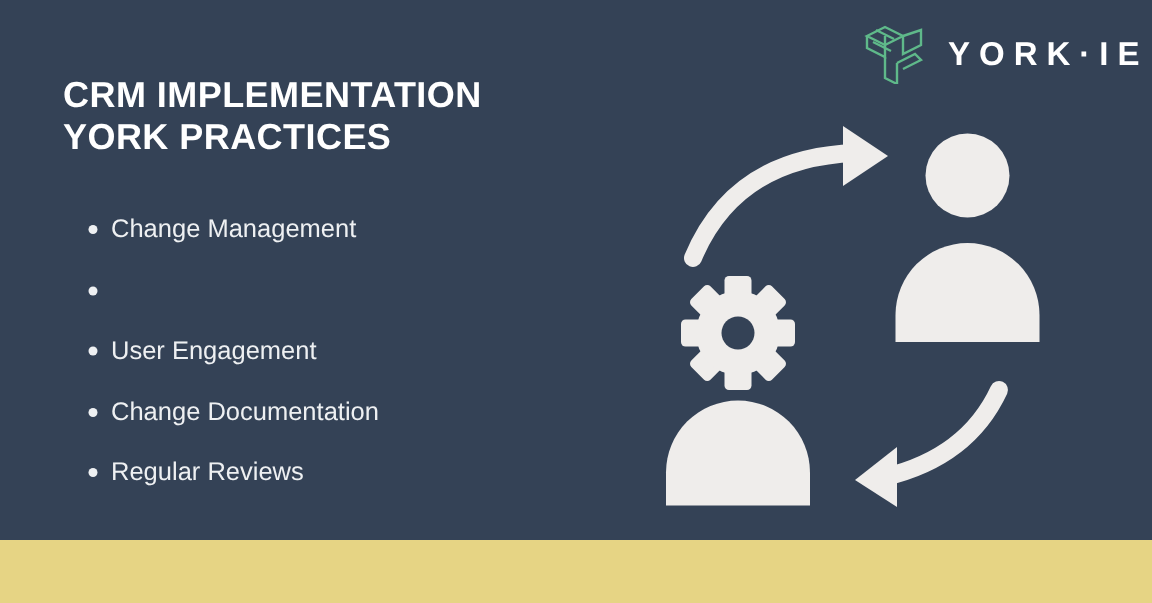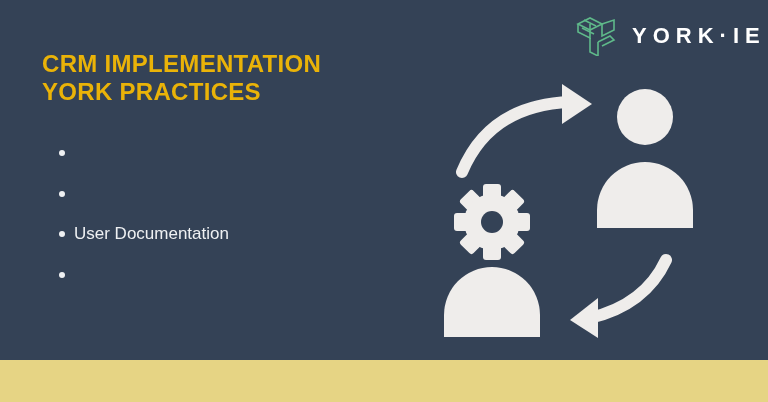--- a/index.html
+++ b/index.html
@@ -1,19 +1,19 @@
 <!DOCTYPE html>
 <html><head>
 <meta charset="utf-8">
 <style>
   html, body { margin:0; padding:0; }
   body { width:768px; height:402px; overflow:hidden; background:#344256; font-family:"Liberation Sans", sans-serif; position:relative; }
   .main { position:absolute; left:0; top:0; width:768px; height:360px; background:#344256; }
   .band { position:absolute; left:0; top:360px; width:768px; height:42px; background:#e6d484; }
-  .title { position:absolute; left:42px; top:50px; color:#eab308; font-weight:bold; font-size:24px; line-height:28px; letter-spacing:0.3px; margin:0; }
+  .title { position:absolute; left:42px; top:50px; color:#ffffff; font-weight:bold; font-size:24px; line-height:28px; letter-spacing:0.3px; margin:0; }
   .list { position:absolute; left:56px; top:140px; margin:0; padding:0; list-style:none; }
   .list li { position:relative; color:#eef0f2; font-size:17px; height:40.5px; line-height:26px; padding-left:18px; }
   .list li .dot { position:absolute; left:3px; top:10px; width:6px; height:6px; border-radius:50%; background:#eef0f2; }
   .logo { position:absolute; left:574px; top:16px; display:flex; align-items:center; }
   .logo-text { color:#ffffff; font-weight:bold; font-size:22px; letter-spacing:6px; margin-left:14px; }
   .illus { position:absolute; left:430px; top:80px; width:280px; height:280px; }
 </style>
 </head>
 <body>
 
@@ -29,24 +29,25 @@
     </svg>
     <span class="logo-text">YORK·IE</span>
   </div>
 
   <h1 class="title">
     <span>CRM IMPLEMENTATION</span><br>
     <span>YORK PRACTICES</span>
   </h1>
 
   <ul class="list">
+    <li><span class="dot"></span><span>Change Management</span></li>
     <li><span class="dot"></span></li>
-    <li><span class="dot"></span></li>
-    <li><span class="dot"></span><span>User Documentation</span></li>
-    <li><span class="dot"></span></li>
+    <li><span class="dot"></span><span>User Engagement</span></li>
+    <li><span class="dot"></span><span>Change Documentation</span></li>
+    <li><span class="dot"></span><span>Regular Reviews</span></li>
   </ul>
 
   <svg class="illus" viewBox="0 0 280 280" fill="#efedeb">
 
     <path d="M32 92 Q60 25 140 22" fill="none" stroke="#efedeb" stroke-width="12" stroke-linecap="round"></path>
     <polygon points="132,4 162,24 132,44"></polygon>
 
     <circle cx="215" cy="37" r="28"></circle>
     <path d="M167 148 L167 130 A48 48 0 0 1 263 130 L263 148 Z"></path>
 

